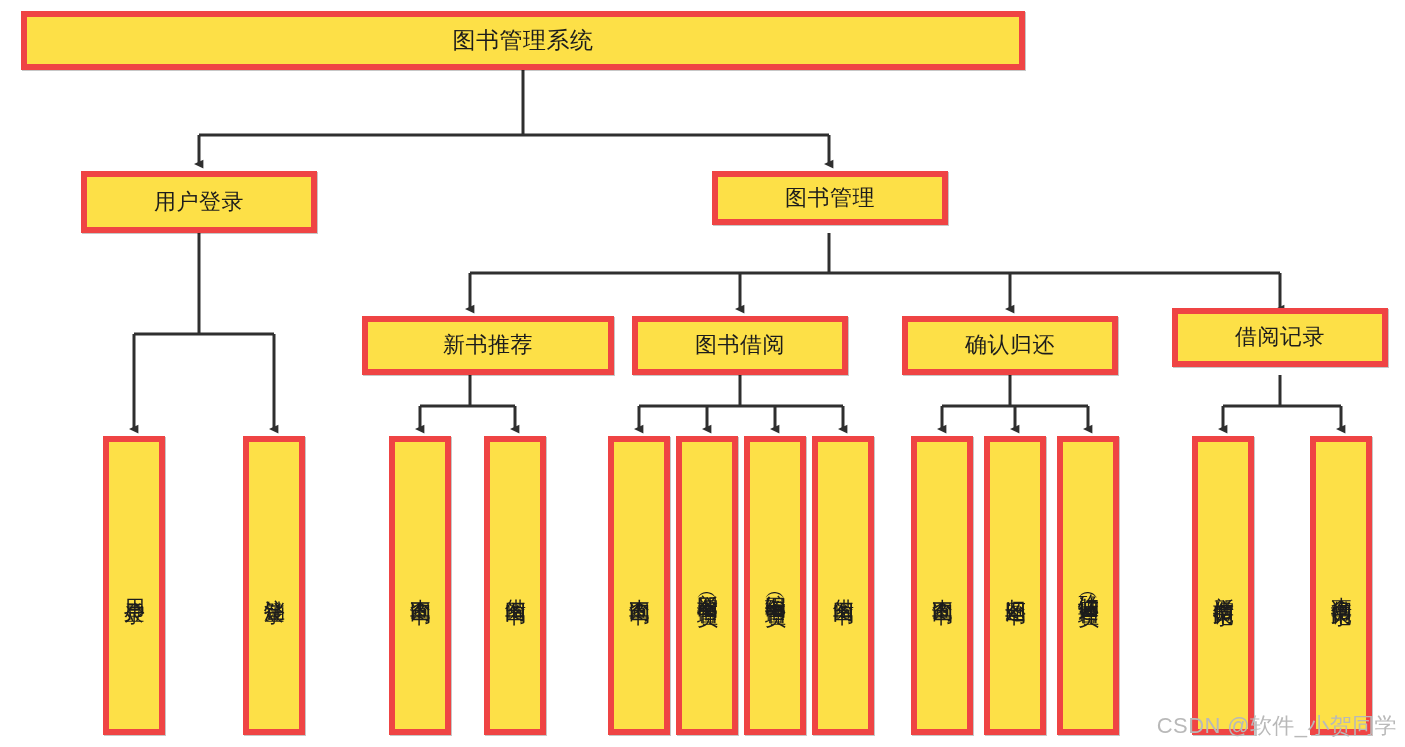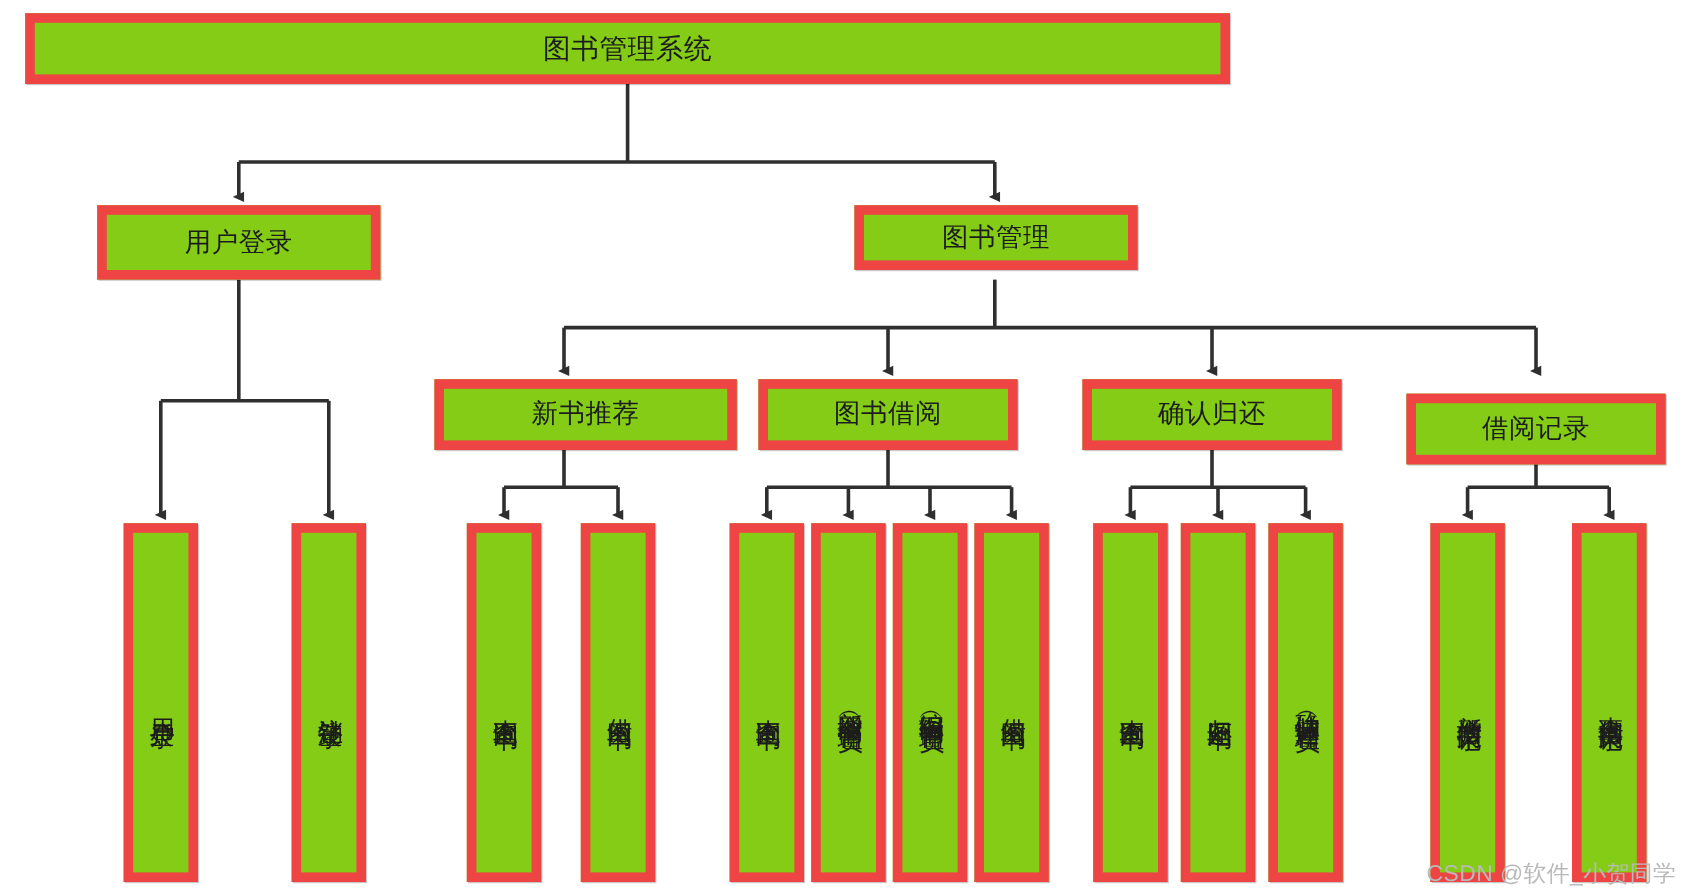--- a/index.html
+++ b/index.html
@@ -21,22 +21,22 @@
     position: absolute;
     left: 0;
     top: 0;
     width: 1405px;
     height: 747px;
     pointer-events: none;
   }
   .node {
     position: absolute;
     box-sizing: border-box;
-    border: 8px solid #ef4444;
-    background: #84cc16;
+    border: 6px solid #ef4444;
+    background: #fde047;
     display: flex;
     align-items: center;
     justify-content: center;
     color: #1c1c1c;
     box-shadow: 1px 1px 0 rgba(0,0,0,0.22);
   }
   .node .lbl {
     display: block;
     text-align: center;
     line-height: 1.12;
@@ -61,21 +61,21 @@
     text-orientation: upright;
     font-size: 21px;
     line-height: 1.18;
     letter-spacing: 2px;
     max-height: 100%;
   }
   #watermark {
     position: absolute;
     right: 8px;
     bottom: 6px;
-    font-size: 19px;
+    font-size: 22px;
     color: #b9b9b9;
     white-space: nowrap;
     letter-spacing: 0.4px;
   }
 </style>
 </head>
 <body>
 
 <div id="canvas">
 
@@ -142,21 +142,21 @@
 
   <div class="node h" style="left:362px; top:316px; width:252px; height:59px;align-items:center;">
     <span class="lbl">新书推荐</span>
   </div>
   <div class="node h" style="left:632px; top:316px; width:216px; height:59px;">
     <span class="lbl">图书借阅</span>
   </div>
   <div class="node h" style="left:902px; top:316px; width:216px; height:59px;">
     <span class="lbl">确认归还</span>
   </div>
-  <div class="node h" style="left:1172px; top:328px; width:216px; height:59px;">
+  <div class="node h" style="left:1172px; top:308px; width:216px; height:59px;">
     <span class="lbl">借阅记录</span>
   </div>
 
   <div class="node v" style="left:103px; top:436px; width:62px; height:299px;">
     <span class="lbl">用户登录</span>
   </div>
   <div class="node v" style="left:243px; top:436px; width:62px; height:299px;">
     <span class="lbl">注销登录</span>
   </div>
 

